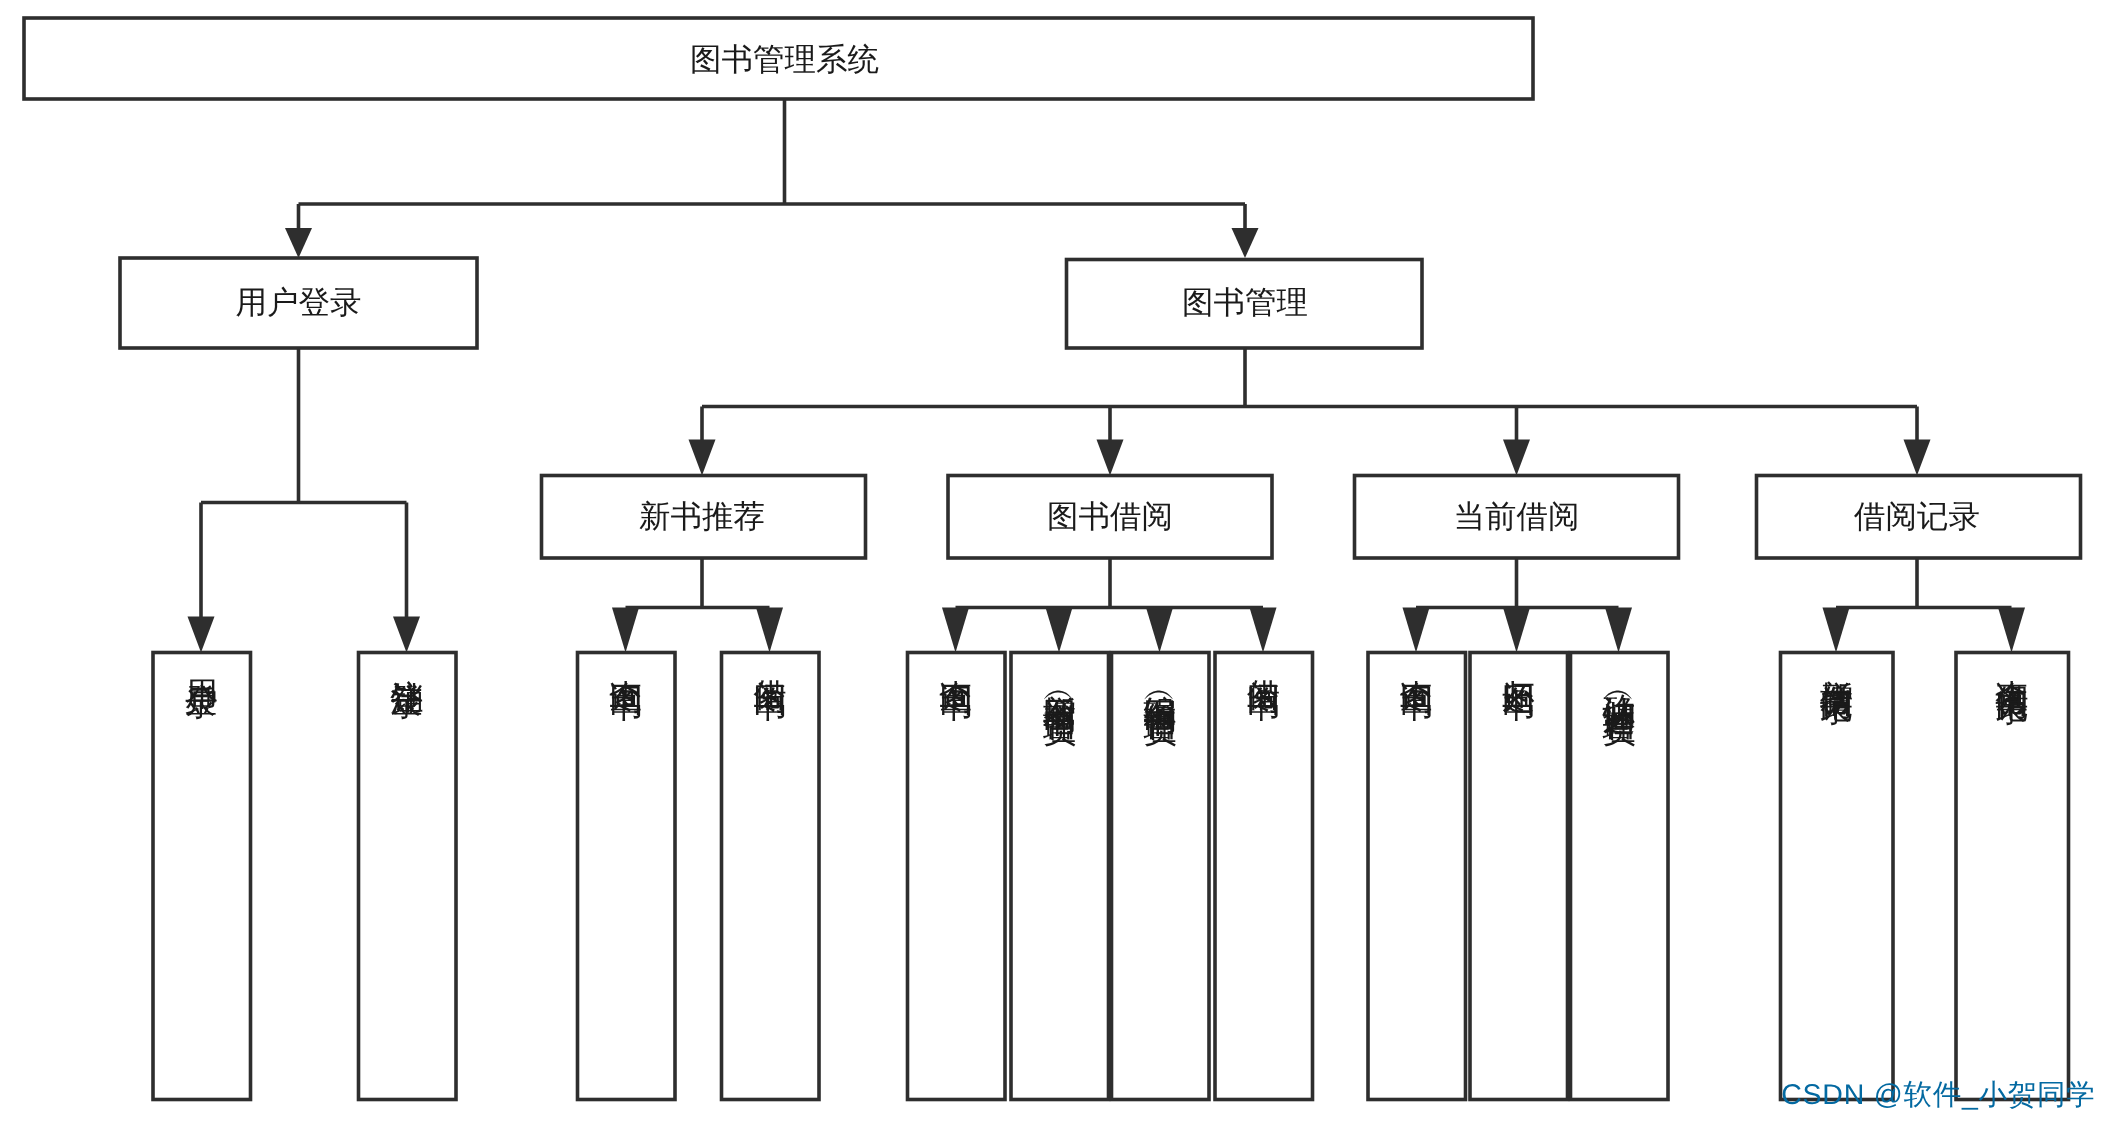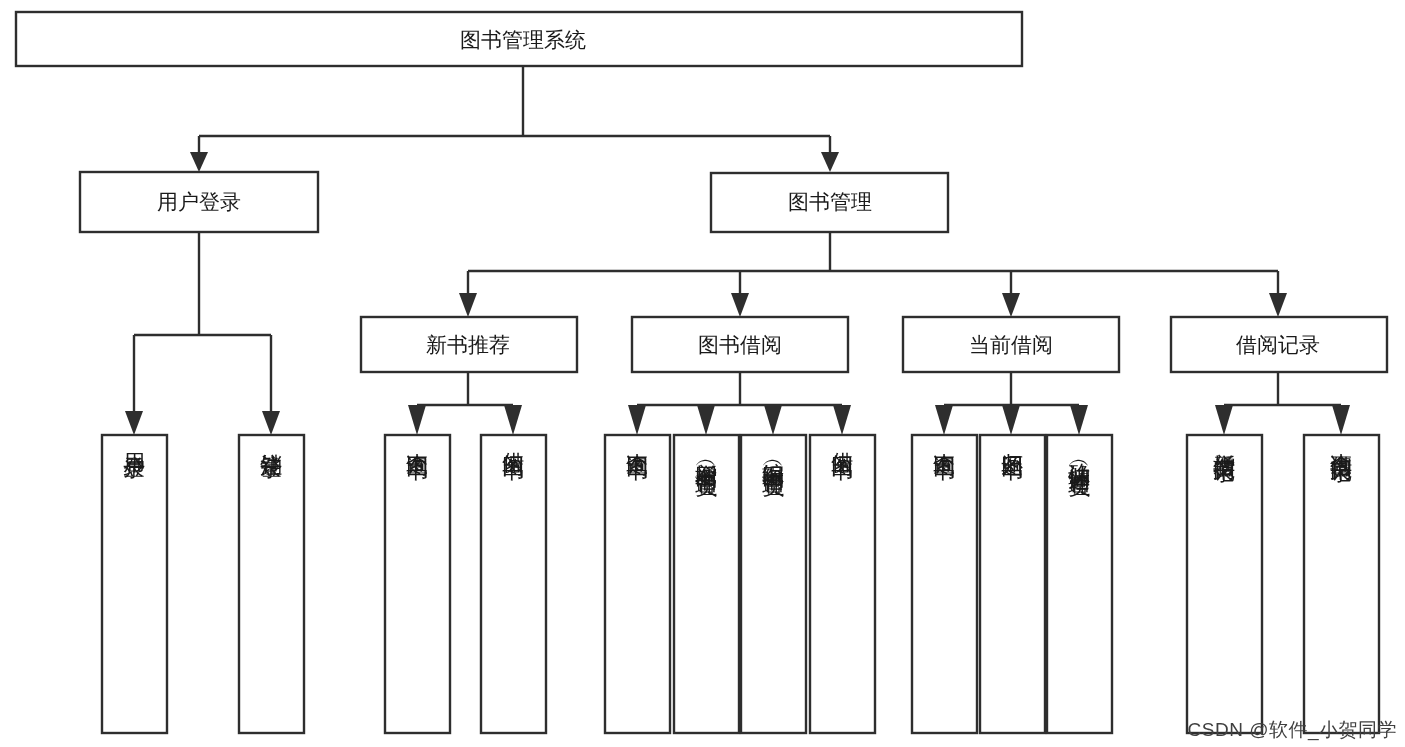--- a/index.html
+++ b/index.html
@@ -63,21 +63,21 @@
     letter-spacing: 2px;
     white-space: nowrap;
     pointer-events: none;
   }
   .watermark {
     position: absolute;
     right: 8px;
     bottom: 4px;
     font-family: "Liberation Sans", "DejaVu Sans", sans-serif;
     font-size: 19px;
-    color: #404040;
+    color: #0369a1;
     letter-spacing: 0.5px;
     white-space: nowrap;
   }
 </style>
 </head>
 <body>
 
 <div id="diagram-root">
 
   <svg class="flow" viewBox="0 0 1405 747">

